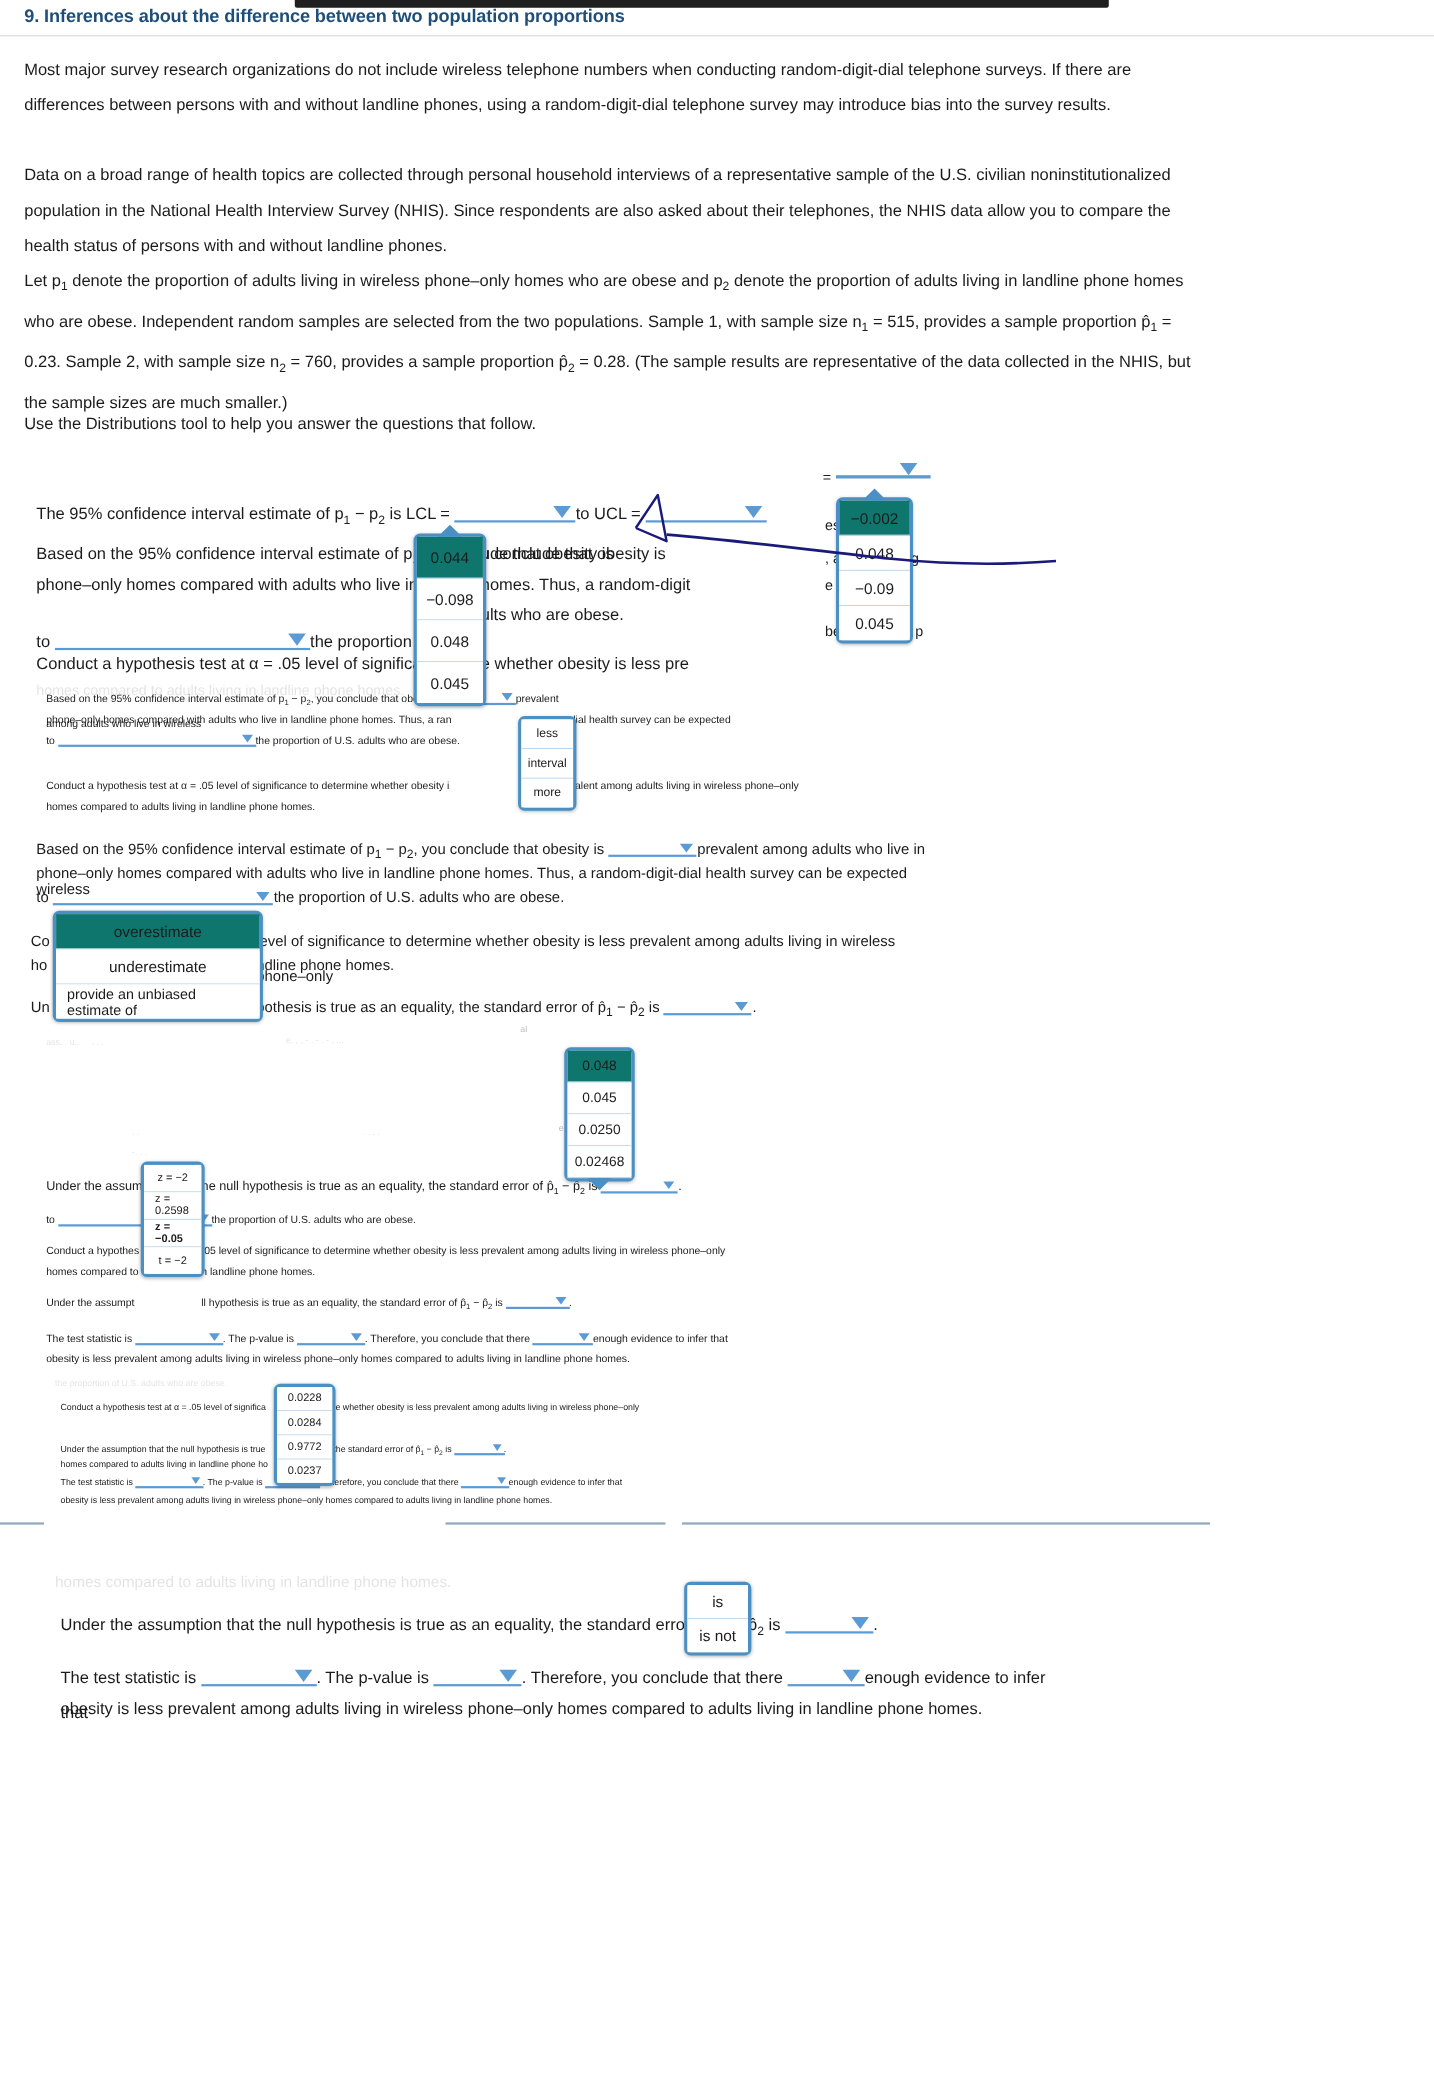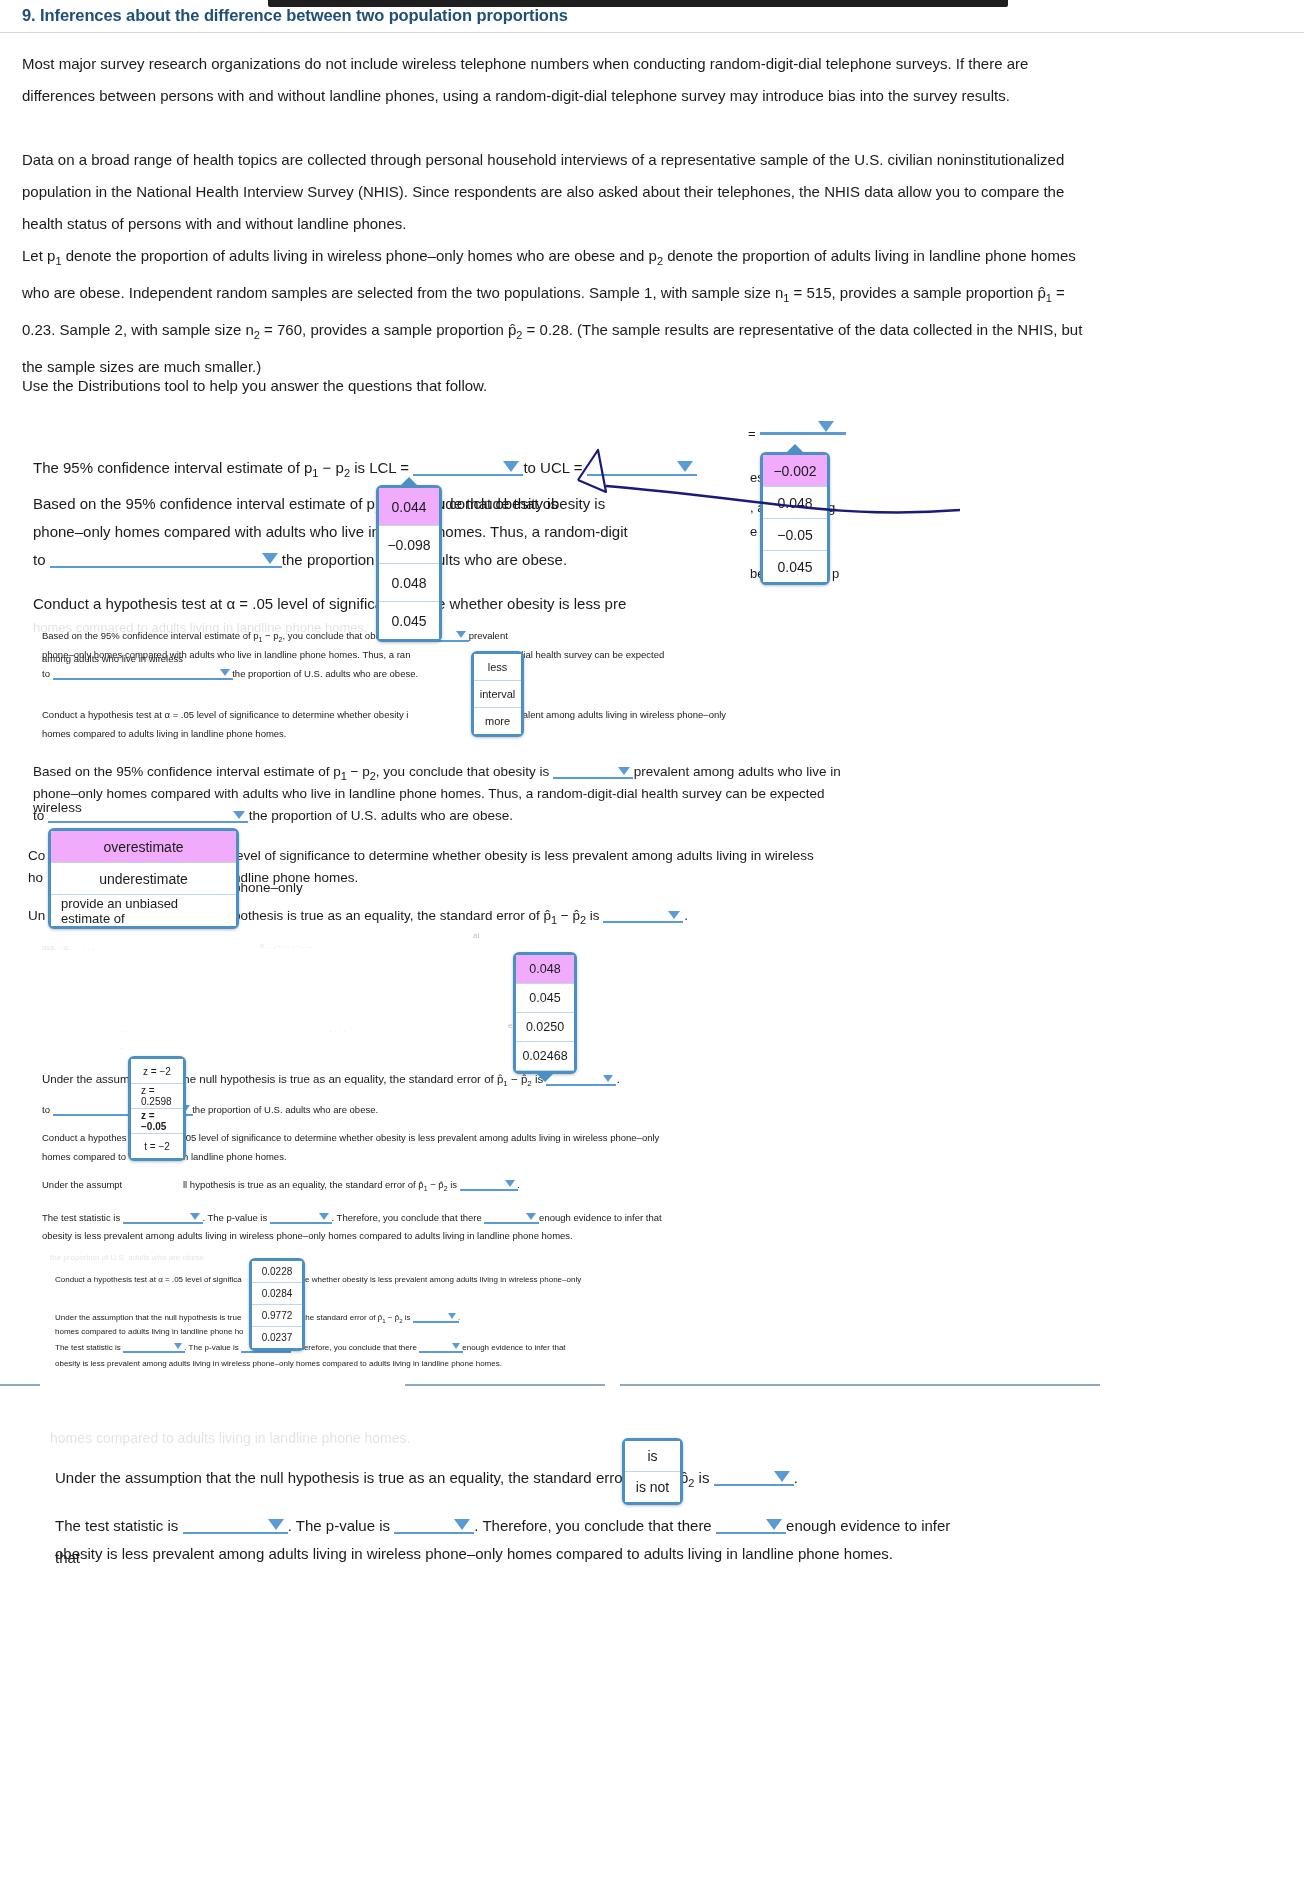--- a/index.html
+++ b/index.html
@@ -22,21 +22,21 @@
   .caret{display:inline-block;width:0;height:0;border-left:8px solid transparent;border-right:8px solid transparent;border-top:11px solid #5b9bd5;vertical-align:1px;margin-left:-20px;}
   .caret.sm{border-left-width:6px;border-right-width:6px;border-top-width:8px;margin-left:-15px;}
   .caret.xs{border-left-width:5px;border-right-width:5px;border-top-width:7px;margin-left:-13px;}
 
   
   .dd{position:absolute;background:#ffffff;border:3px solid #4a90c4;border-radius:6px;
       box-shadow:0 1px 3px rgba(0,0,0,.25);z-index:30;}
   .dd .opt{padding:0 10px;display:flex;align-items:center;justify-content:center;
            font-size:14px;color:#1b1b1b;border-bottom:1px solid #bcd8ee;background:#ffffff;}
   .dd .opt:last-child{border-bottom:none;}
-  .dd .opt.sel{background:#f0abfc;}
+  .dd .opt.sel{background:#0f766e;}
   .dd .tip-up{position:absolute;left:50%;margin-left:-11px;top:-11px;width:0;height:0;
       border-left:11px solid transparent;border-right:11px solid transparent;border-bottom:11px solid #4a90c4;}
   .dd .tip-down{position:absolute;left:50%;margin-left:-11px;bottom:-11px;width:0;height:0;
       border-left:11px solid transparent;border-right:11px solid transparent;border-top:11px solid #4a90c4;}
 
   
   .ghost{opacity:.30;}
   .ghost2{opacity:.12;}
   .tiny{font-size:9.5px;line-height:19px;}
   .tiny2{font-size:8px;line-height:16px;}
@@ -67,21 +67,21 @@
 <div class="abs para" style="left:33px;top:452px;width:800px;">
   <span>The 95% confidence interval estimate of p</span><span class="sub">1</span><span> − p</span><span class="sub">2</span><span> is LCL = </span><span class="blank" style="width:110px;"></span><span class="caret"></span><span> to UCL = </span><span class="blank" style="width:110px;"></span><span class="caret"></span>
 </div>
 
 <div class="abs para" style="left:33px;top:488px;width:720px;">
   <span>Based on the 95% confidence interval estimate of p</span><span class="sub">1</span><span> − p</span><span class="sub">2</span><span>, you conclude that obesity is</span>
 </div>
 <div class="abs para" style="left:437px;top:488px;width:330px;">ude that obesity is</div>
 <div class="abs para" style="left:33px;top:516px;width:700px;">phone–only homes compared with adults who live in landlin</div>
 <div class="abs para" style="left:437px;top:516px;width:330px;">homes. Thus, a random-digit</div>
-<div class="abs para" style="left:33px;top:544px;width:760px;">
+<div class="abs para" style="left:33px;top:568px;width:760px;">
   <span>to</span>&nbsp;<span class="blank" style="width:232px;"></span><span class="caret"></span>&nbsp;<span>the proportion</span>
 </div>
 <div class="abs para" style="left:437px;top:544px;width:330px;">ults who are obese.</div>
 
 <div class="abs para" style="left:33px;top:588px;width:430px;">Conduct a hypothesis test at α = .05 level of significance to</div>
 <div class="abs para" style="left:437px;top:588px;width:330px;">e whether obesity is less pre</div>
 <div class="abs para ghost2" style="left:33px;top:612px;width:430px;font-size:13px;">homes compared to adults living in landline phone homes.</div>
 
 <div class="dd" style="left:376px;top:485px;width:60px;">
   <div class="tip-up"></div>
@@ -99,21 +99,21 @@
 <div class="abs para" style="left:750px;top:492px;font-size:13px;">, a</div>
 <div class="abs para" style="left:750px;top:516px;font-size:13px;">e c</div>
 <div class="abs para" style="left:750px;top:558px;font-size:13px;">be</div>
 <div class="abs para" style="left:822px;top:558px;font-size:13px;">s p</div>
 <div class="abs para" style="left:818px;top:492px;font-size:13px;">dig</div>
 
 <div class="dd" style="left:760px;top:452px;width:64px;">
   <div class="tip-up"></div>
   <div class="opt sel" style="height:31px;">−0.002</div>
   <div class="opt" style="height:31px;">0.048</div>
-  <div class="opt" style="height:31px;">−0.05</div>
+  <div class="opt" style="height:31px;">−0.09</div>
   <div class="opt" style="height:31px;">0.045</div>
 </div>
 
 <svg class="abs" id="annot" style="left:560px;top:430px;" width:="0" width="460" height="110">
   <polyline points="18,50 38,20 46,62 18,50" fill="none" stroke="#1a1a7a" stroke-width="2.2" stroke-linejoin="round"></polyline>
   <path d="M46,56 C120,62 190,72 250,78 C300,83 350,84 400,80" fill="none" stroke="#1a1a7a" stroke-width="2.4"></path>
 </svg>
 
 <div class="abs tiny" style="left:42px;top:626px;width:470px;">
   <span>Based on the 95% confidence interval estimate of p</span><span style="font-size:7px;vertical-align:sub;">1</span><span> − p</span><span style="font-size:7px;vertical-align:sub;">2</span><span>, you conclude that obesity is</span>&nbsp;<span class="blank" style="width:62px;border-bottom-width:2px;height:11px;"></span><span class="caret xs"></span>&nbsp;<span>prevalent among adults who live in wireless</span>

